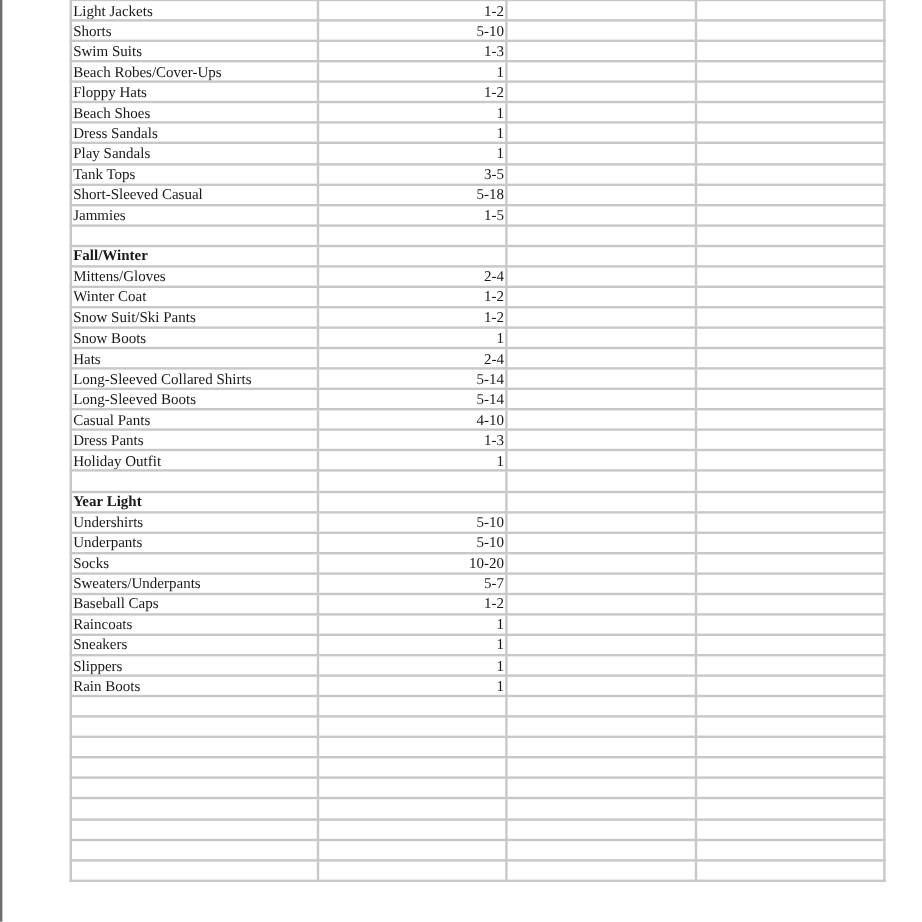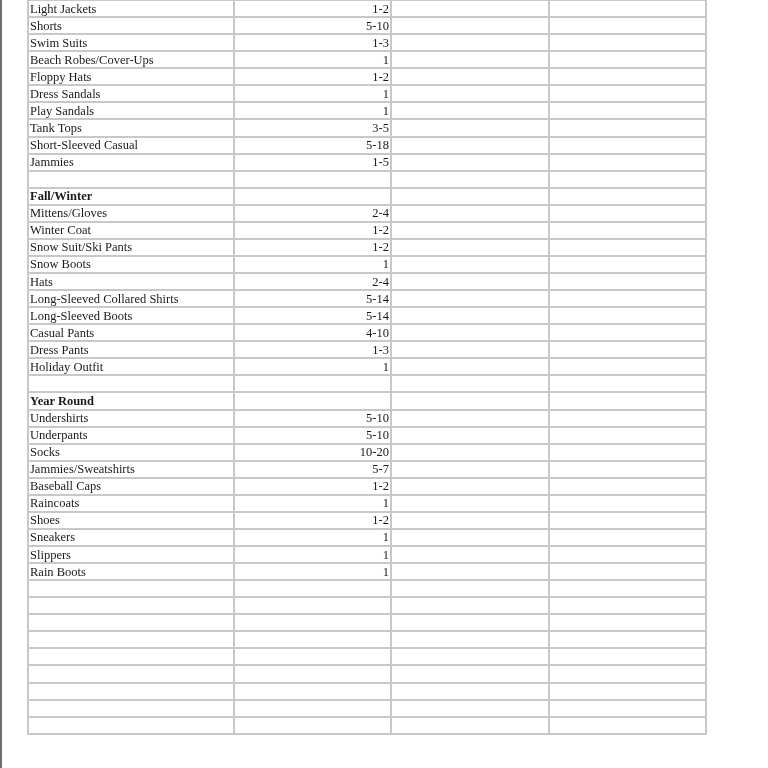--- a/index.html
+++ b/index.html
@@ -18,21 +18,21 @@
   .page-edge {
     position: absolute;
     left: 0;
     top: 0;
     width: 2px;
     height: 768px;
     background: #6e6e6e;
   }
   .sheet {
     position: absolute;
-    left: 27px;
+    left: 58px;
     top: -1px;
     width: 678px;
   }
   table {
     border-collapse: collapse;
     table-layout: fixed;
     width: 678px;
   }
   col.c-item { width: 206px; }
   col.c-qty { width: 157px; }
@@ -89,20 +89,26 @@
           <td></td>
           <td></td>
         </tr>
         <tr>
           <td class="item">Floppy Hats</td>
           <td class="qty">1-2</td>
           <td></td>
           <td></td>
         </tr>
         <tr>
+          <td class="item">Beach Shoes</td>
+          <td class="qty">1</td>
+          <td></td>
+          <td></td>
+        </tr>
+        <tr>
           <td class="item">Dress Sandals</td>
           <td class="qty">1</td>
           <td></td>
           <td></td>
         </tr>
         <tr>
           <td class="item">Play Sandals</td>
           <td class="qty">1</td>
           <td></td>
           <td></td>
@@ -197,21 +203,21 @@
           <td></td>
           <td></td>
         </tr>
         <tr>
           <td class="item"></td>
           <td class="qty"></td>
           <td></td>
           <td></td>
         </tr>
         <tr class="section">
-          <td class="item">Year Round</td>
+          <td class="item">Year Light</td>
           <td class="qty"></td>
           <td></td>
           <td></td>
         </tr>
         <tr>
           <td class="item">Undershirts</td>
           <td class="qty">5-10</td>
           <td></td>
           <td></td>
         </tr>
@@ -221,40 +227,34 @@
           <td></td>
           <td></td>
         </tr>
         <tr>
           <td class="item">Socks</td>
           <td class="qty">10-20</td>
           <td></td>
           <td></td>
         </tr>
         <tr>
-          <td class="item">Jammies/Sweatshirts</td>
+          <td class="item">Sweaters/Underpants</td>
           <td class="qty">5-7</td>
           <td></td>
           <td></td>
         </tr>
         <tr>
           <td class="item">Baseball Caps</td>
           <td class="qty">1-2</td>
           <td></td>
           <td></td>
         </tr>
         <tr>
           <td class="item">Raincoats</td>
           <td class="qty">1</td>
-          <td></td>
-          <td></td>
-        </tr>
-        <tr>
-          <td class="item">Shoes</td>
-          <td class="qty">1-2</td>
           <td></td>
           <td></td>
         </tr>
         <tr>
           <td class="item">Sneakers</td>
           <td class="qty">1</td>
           <td></td>
           <td></td>
         </tr>
         <tr>

